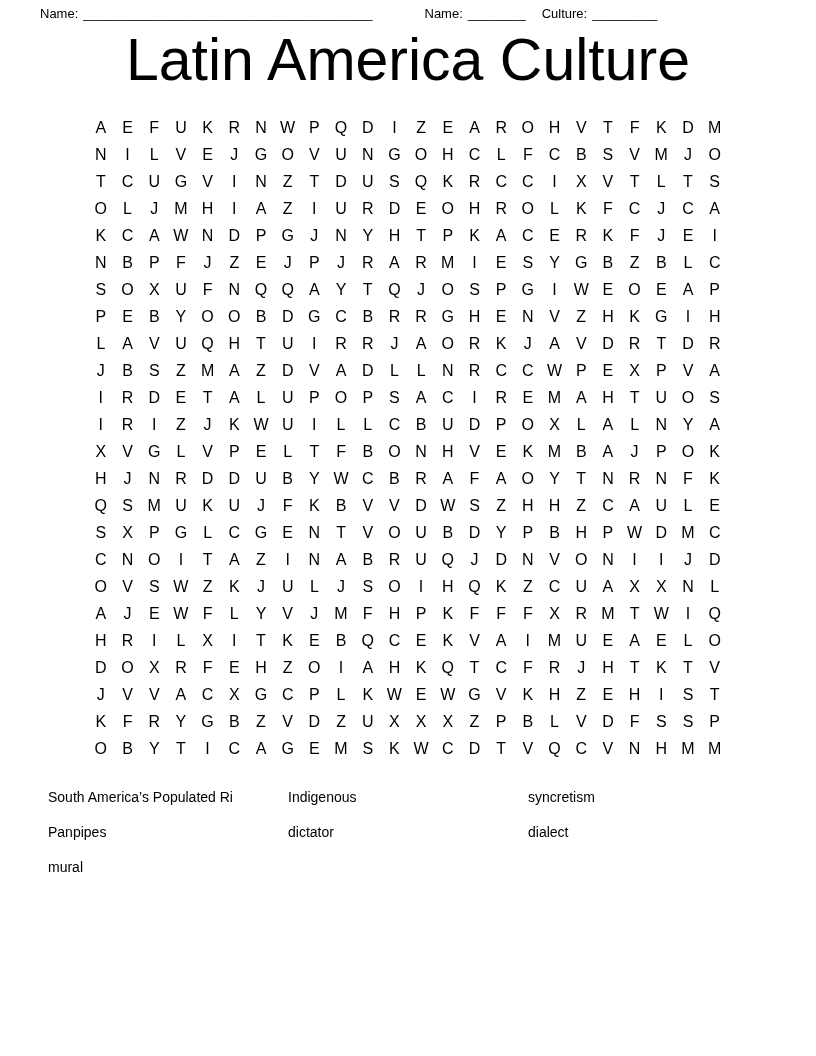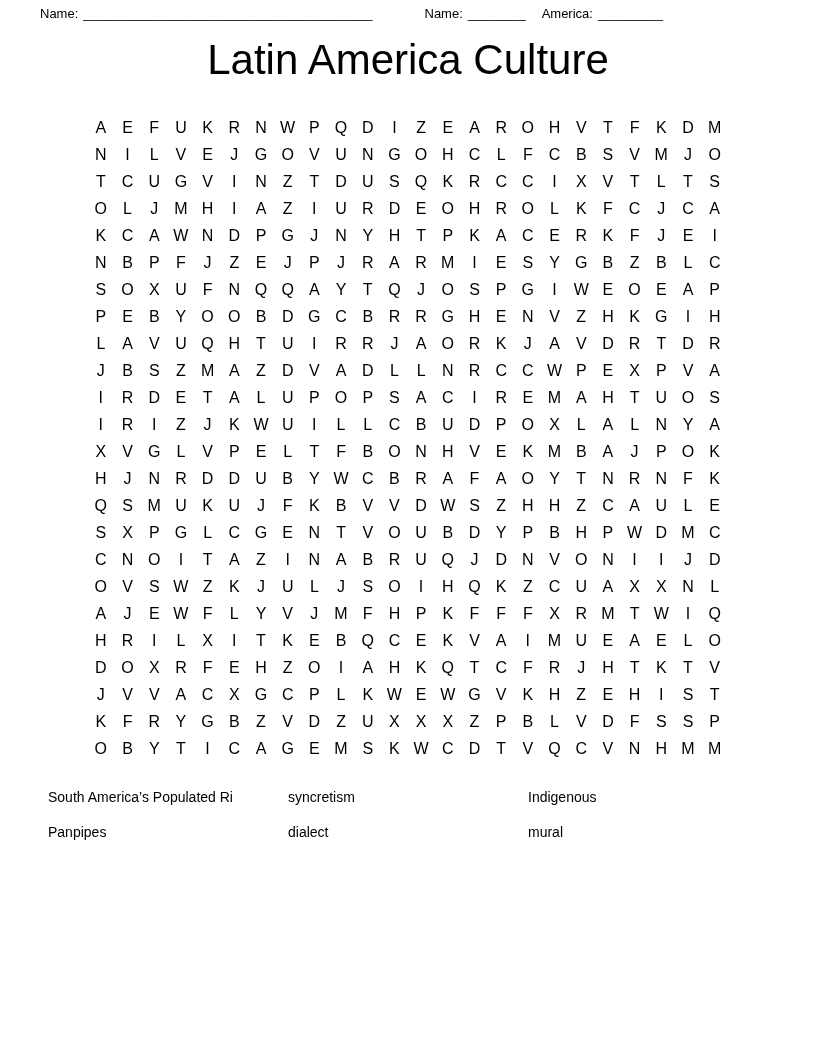--- a/index.html
+++ b/index.html
@@ -21,21 +21,21 @@
   .header .label { margin-right: 5px; }
   .header .fill-line { letter-spacing: 0; }
   .sec { display: flex; align-items: baseline; }
   .sec-date { margin-left: 52px; }
   .sec-period { margin-left: 16px; }
 
   
   .title {
     margin-top: 12px;
     text-align: center;
-    font-size: 42px;
+    font-size: 59px;
     font-weight: 400;
     letter-spacing: 0px;
     line-height: 54px;
   }
 
   
   .grid {
     display: grid;
     grid-template-columns: repeat(24, 26.7px);
     grid-auto-rows: 27px;
@@ -66,21 +66,21 @@
   <div class="header">
     <div class="sec">
       <span class="label">Name:</span>
       <span class="fill-line">________________________________________</span>
     </div>
     <div class="sec sec-date">
       <span class="label">Name:</span>
       <span class="fill-line">________</span>
     </div>
     <div class="sec sec-period">
-      <span class="label">America:</span>
+      <span class="label">Culture:</span>
       <span class="fill-line">_________</span>
     </div>
   </div>
 
   <div class="title">Latin America Culture</div>
 
   <div class="grid">
       <span class="cell">A</span>
       <span class="cell">E</span>
       <span class="cell">F</span>
@@ -654,20 +654,21 @@
       <span class="cell">C</span>
       <span class="cell">V</span>
       <span class="cell">N</span>
       <span class="cell">H</span>
       <span class="cell">M</span>
       <span class="cell">M</span>
     </div>
 
   <div class="words">
       <div class="word">South America’s Populated Ri</div>
+      <div class="word">Indigenous</div>
       <div class="word">syncretism</div>
-      <div class="word">Indigenous</div>
       <div class="word">Panpipes</div>
+      <div class="word">dictator</div>
       <div class="word">dialect</div>
       <div class="word">mural</div>
     </div>
 
 </div>
 
 </body></html>

